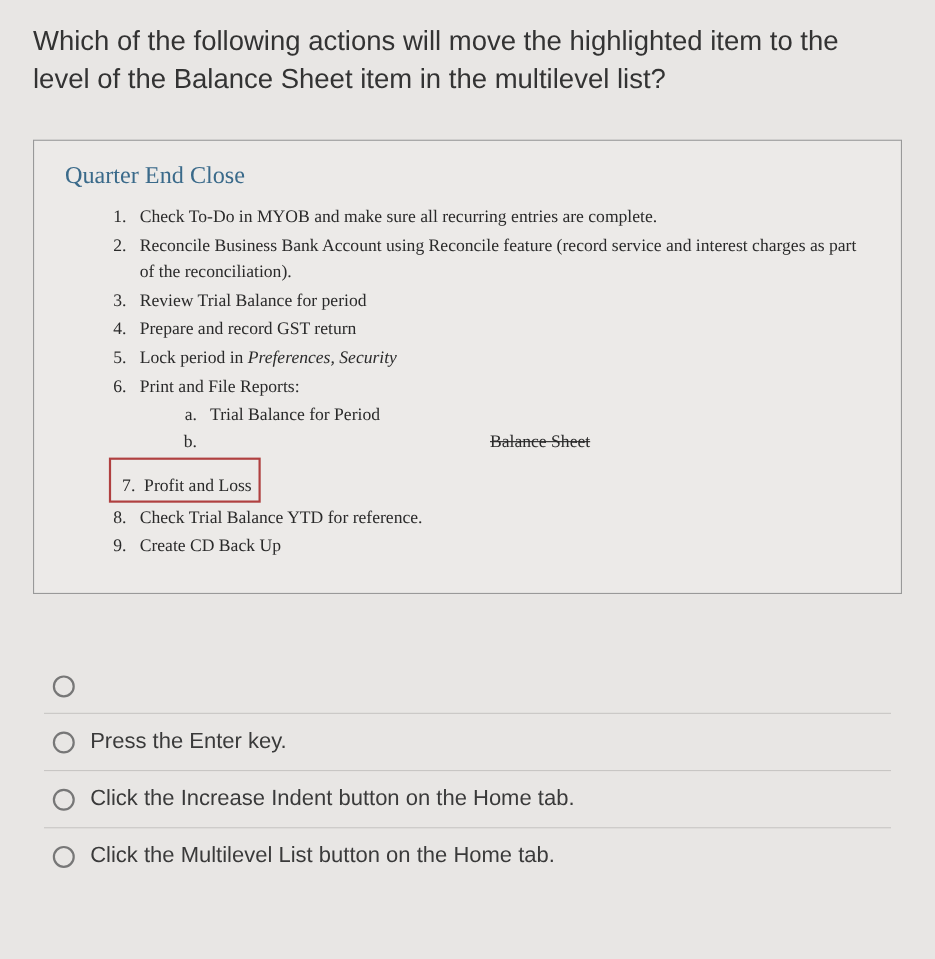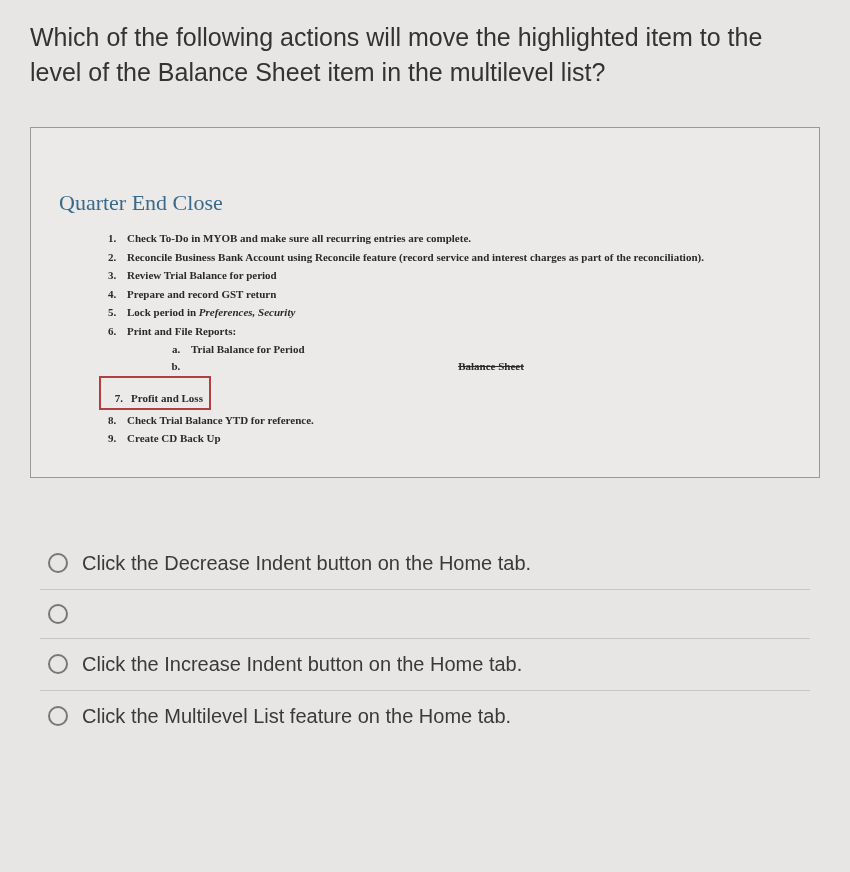--- a/index.html
+++ b/index.html
@@ -23,29 +23,27 @@
     border: 1px solid #999;
     background: #eceae8;
     padding: 18px 28px 28px 28px;
     margin-bottom: 60px;
   }
   .doc-title {
     color: #3a6a8a;
     font-size: 22px;
     font-family: Georgia, serif;
     margin-bottom: 14px;
-    margin-top: 44px;
   }
   .main-list {
     list-style: decimal;
     padding-left: 60px;
-    font-size: 11px;
+    font-size: 16px;
     line-height: 1.5;
     font-family: Georgia, 'Times New Roman', serif;
-    font-weight: bold;
   }
   .main-list > li {
     padding-left: 8px;
     margin-bottom: 2px;
   }
   .sub-list {
     list-style: lower-alpha;
     padding-left: 56px;
     margin-top: 2px;
   }
@@ -113,26 +111,26 @@
       </span>
     </li>
     <li value="8">Check Trial Balance YTD for reference.</li>
     <li>Create CD Back Up</li>
   </ol>
 </div>
 
 <div class="options">
   <div class="option-row">
     <span class="radio"></span>
-    <span>Click the Decrease Indent button on the Home tab.</span>
   </div>
   <div class="option-row">
     <span class="radio"></span>
+    <span>Press the Enter key.</span>
   </div>
   <div class="option-row">
     <span class="radio"></span>
     <span>Click the Increase Indent button on the Home tab.</span>
   </div>
   <div class="option-row">
     <span class="radio"></span>
-    <span>Click the Multilevel List feature on the Home tab.</span>
+    <span>Click the Multilevel List button on the Home tab.</span>
   </div>
 </div>
 
 </body></html>

